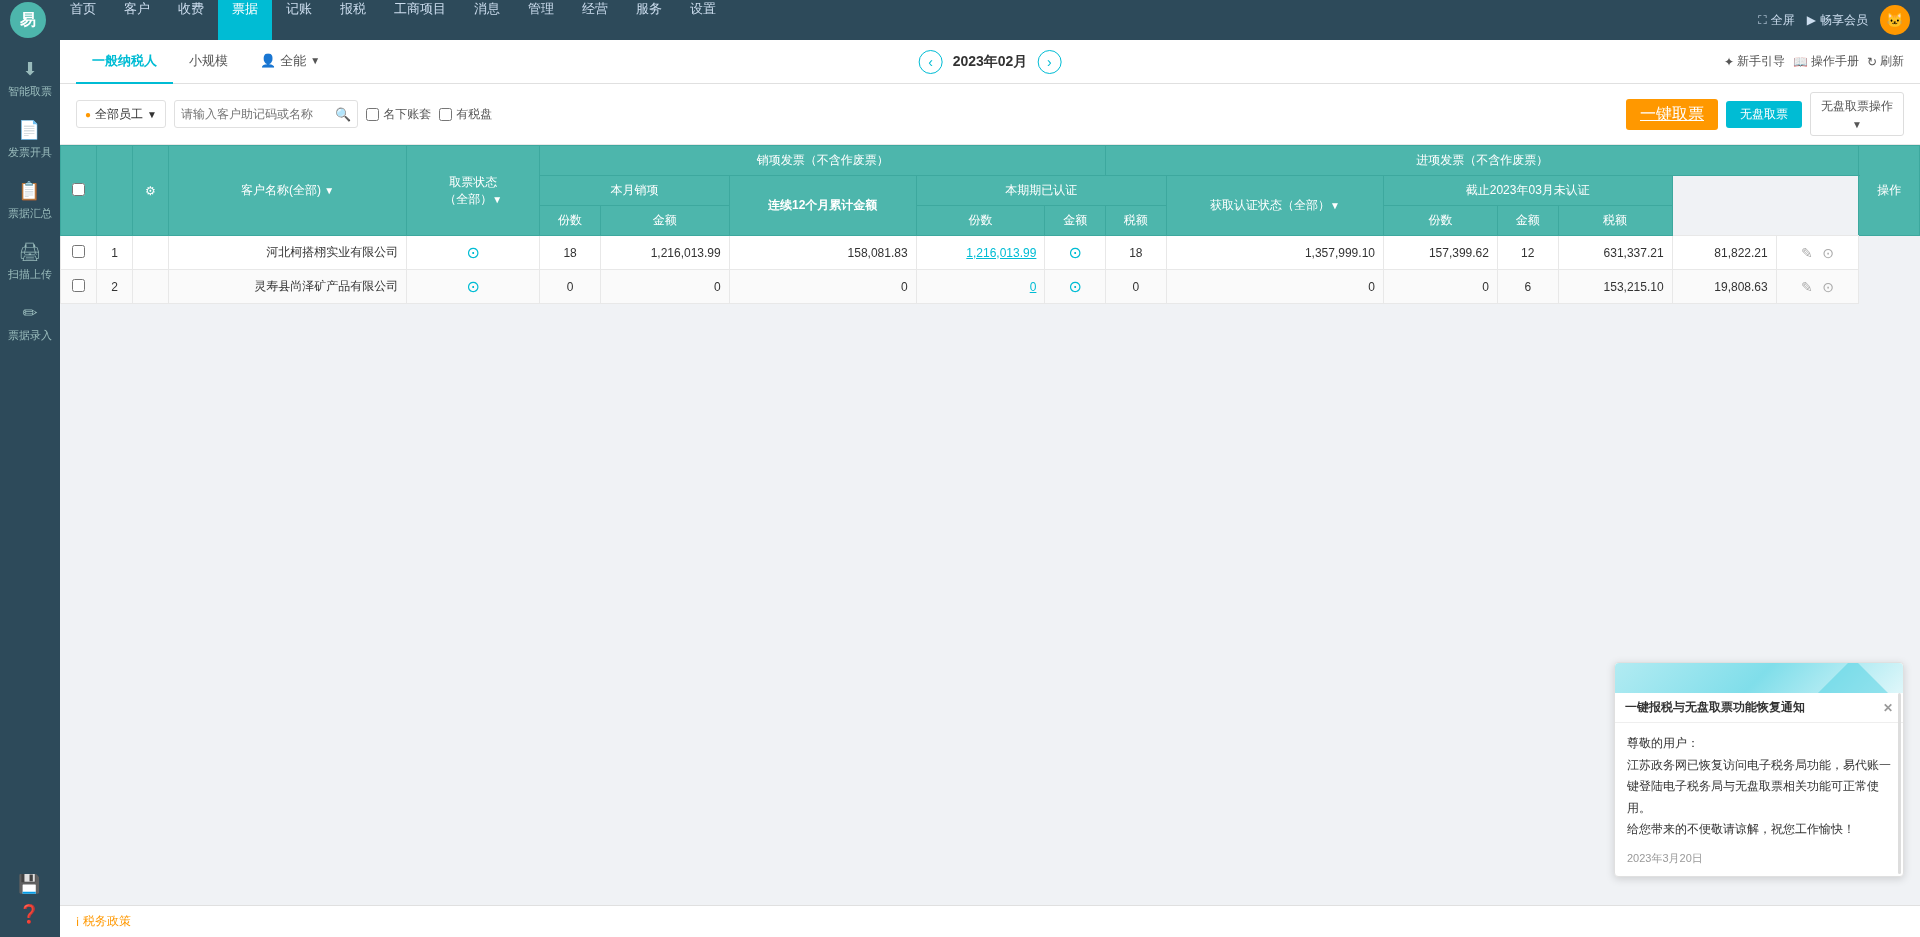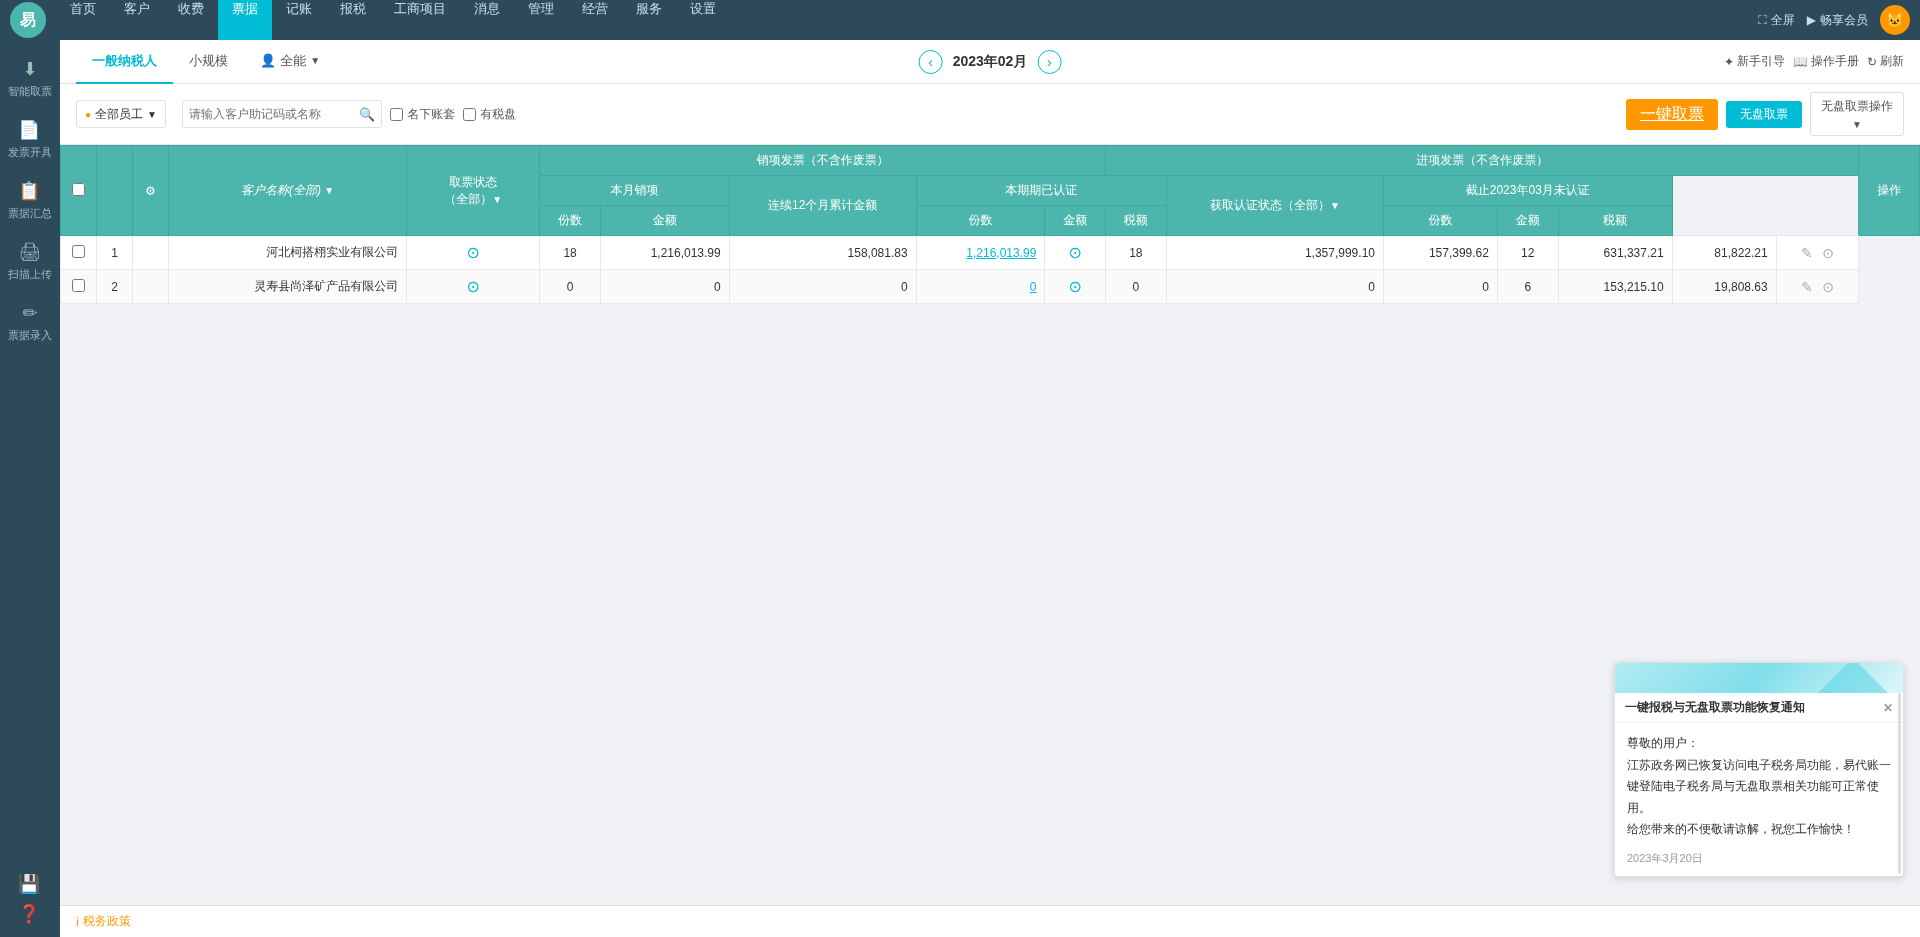--- a/index.html
+++ b/index.html
@@ -85,21 +85,21 @@
       padding: 8px 16px; gap: 8px; border-bottom: 1px solid #e8e8e8;
     }
     .employee-filter {
       display: flex; align-items: center; border: 1px solid #e0e0e0; border-radius: 3px;
       height: 28px; padding: 0 8px; gap: 4px; font-size: 12px; cursor: pointer;
       background: #fff;
     }
     .employee-filter .ef-icon { color: #ff9800; font-size: 10px; }
     .search-box {
       display: flex; align-items: center; border: 1px solid #e0e0e0; border-radius: 3px;
-      height: 28px; padding: 0 6px; gap: 20px; margin-left: 8px;
+      height: 28px; padding: 0 6px; gap: 4px;
     }
     .search-box input {
       border: none; outline: none; font-size: 12px; width: 150px; color: #999;
     }
     .search-icon { color: #aaa; cursor: pointer; }
     .checkbox-label { display: flex; align-items: center; gap: 4px; font-size: 12px; color: #555; cursor: pointer; }
     .checkbox-label input { cursor: pointer; }
     .toolbar-right { margin-left: auto; display: flex; align-items: center; gap: 8px; }
     .btn-primary {
       background: #ff9800; color: white; border: none; border-radius: 3px;
@@ -331,33 +331,33 @@
 
     <div class="table-wrapper">
       <table>
         <thead>
           <tr class="header-row-1">
             <th rowspan="3" class="col-checkbox">
               <input type="checkbox" style="">
             </th>
             <th rowspan="3" class="col-num">&nbsp;</th>
             <th rowspan="3" class="col-settings">⚙</th>
-            <th rowspan="3" style="min-width:160px;font-style:italic;">
+            <th rowspan="3" style="min-width:160px;">
               客户名称(全部) <span style="font-size:10px;">▼</span>
             </th>
             <th rowspan="3" style="min-width:90px;">
               取票状态<br>（全部）<span style="font-size:10px;">▼</span>
             </th>
             <th colspan="5">销项发票（不含作废票）</th>
             <th colspan="8">进项发票（不含作废票）</th>
             <th rowspan="3">操作</th>
           </tr>
           <tr class="header-row-2">
             <th colspan="2">本月销项</th>
-            <th rowspan="2" style="min-width:110px;">连续12个月累计金额</th>
+            <th rowspan="2" style="min-width:110px;font-weight:bold;">连续12个月累计金额</th>
             <th colspan="3">本期期已认证</th>
             <th rowspan="2" style="min-width:60px;">获取认证状态（全部）<span style="font-size:10px;">▼</span></th>
             <th colspan="3">截止2023年03月未认证</th>
           </tr>
           <tr class="header-row-3">
             <th>份数</th>
             <th>金额</th>
             <th>份数</th>
             <th>金额</th>
             <th>税额</th>

